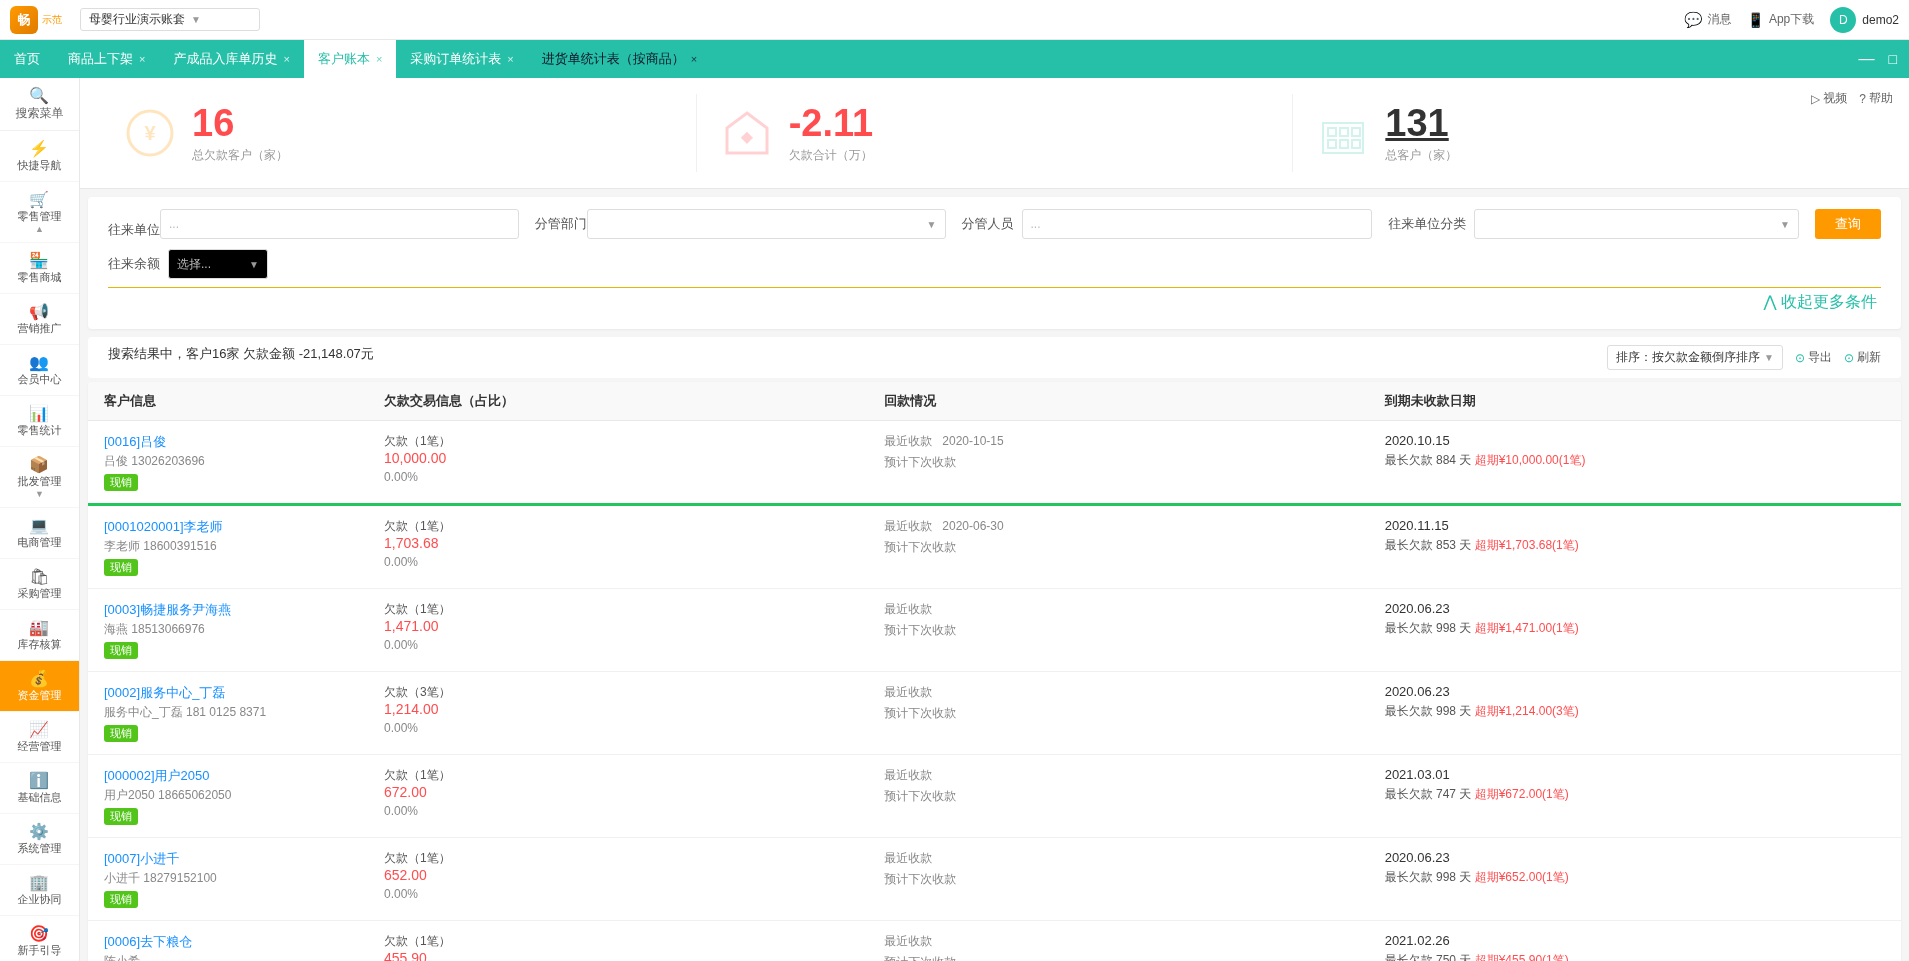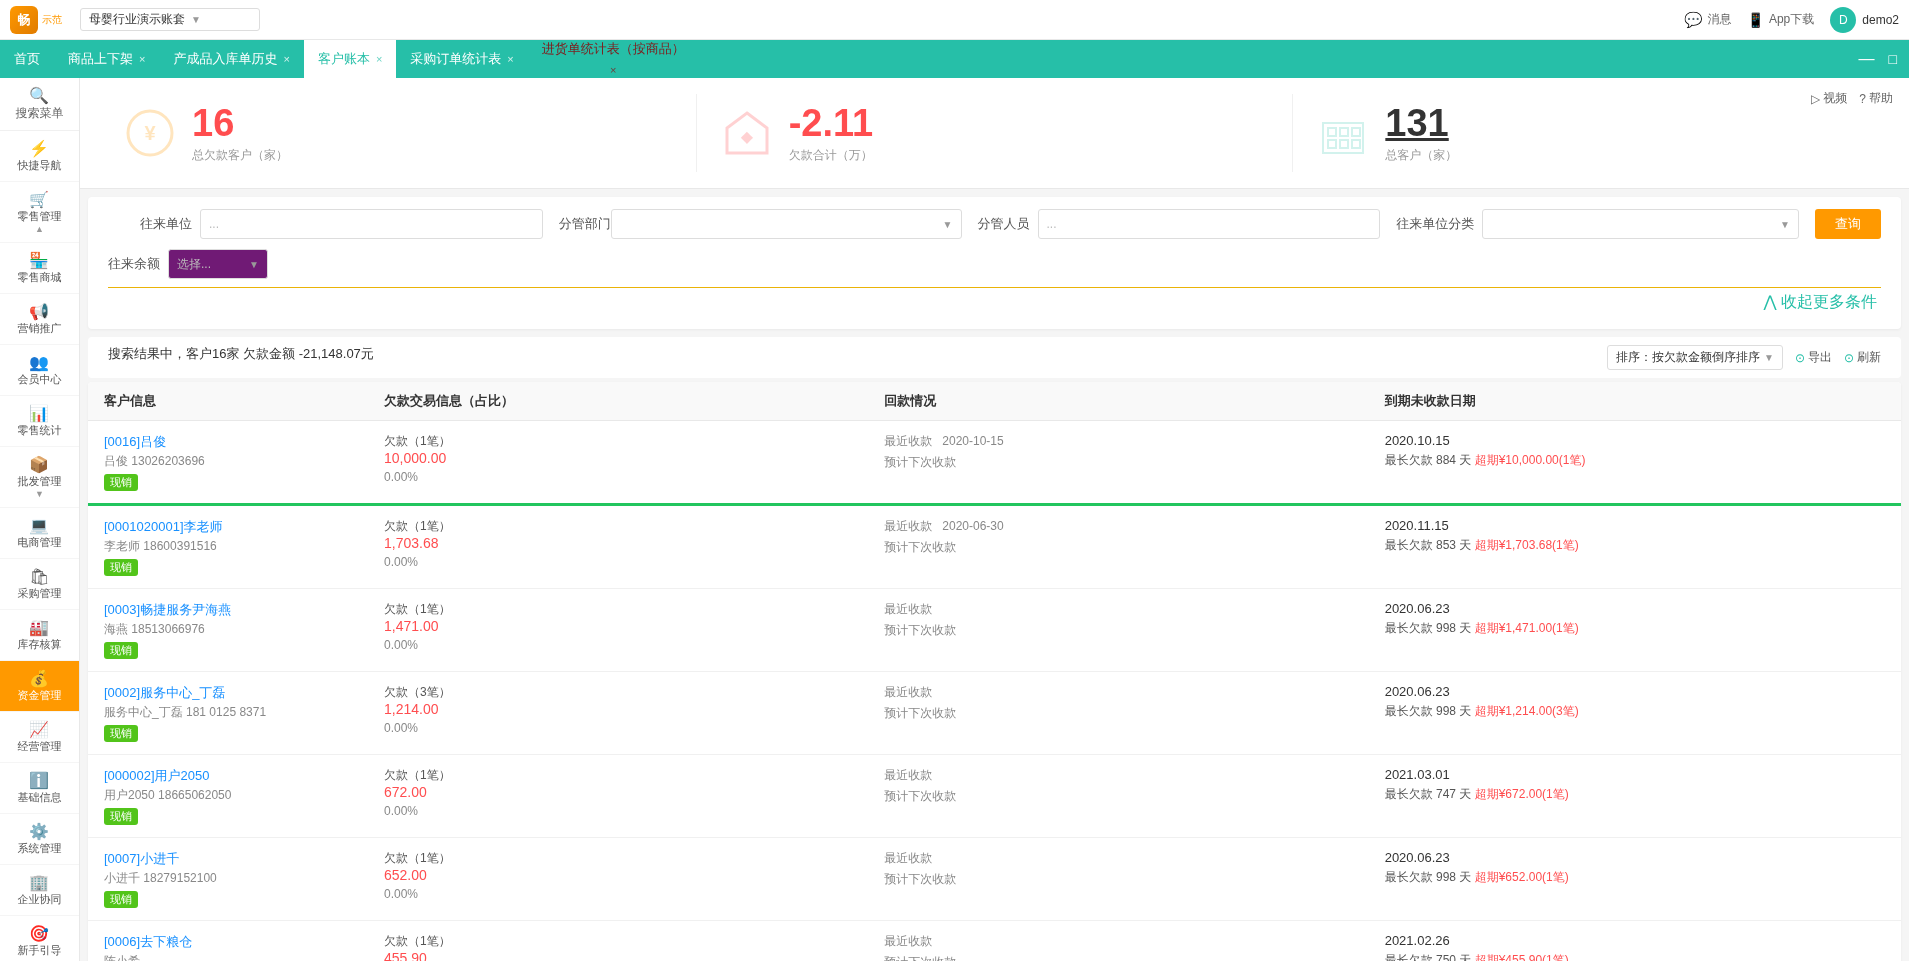--- a/index.html
+++ b/index.html
@@ -46,21 +46,21 @@
     <span style="font-size:11px;opacity:0.8;">×</span>
   </div>
   <div style="padding:0 14px;display:flex;align-items:center;gap:6px;background:#fff;color:#26bfa8;font-size:13px;cursor:pointer;white-space:nowrap;">
     <span>客户账本</span>
     <span style="font-size:11px;opacity:0.7;">×</span>
   </div>
   <div style="padding:0 14px;display:flex;align-items:center;gap:6px;color:#fff;font-size:13px;cursor:pointer;white-space:nowrap;">
     <span>采购订单统计表</span>
     <span style="font-size:11px;opacity:0.8;">×</span>
   </div>
-  <div style="padding:0 14px;display:flex;align-items:center;gap:6px;color:#7f1d1d;font-size:13px;cursor:pointer;white-space:nowrap;flex-direction:column;">
+  <div style="padding:0 14px;display:flex;align-items:center;gap:6px;color:#0f172a;font-size:13px;cursor:pointer;white-space:nowrap;">
     <span>进货单统计表（按商品）</span>
     <span style="font-size:11px;opacity:0.8;">×</span>
   </div>
   <div style="margin-left:auto;display:flex;align-items:center;padding-right:8px;gap:6px;">
     <span style="color:#fff;font-size:16px;cursor:pointer;padding:2px 4px;">—</span>
     <span style="color:#fff;font-size:14px;cursor:pointer;padding:2px 4px;">□</span>
   </div>
 </div>
 
 <div style="display:flex;height:calc(100vh - 78px);">
@@ -194,21 +194,21 @@
         </span>
         <span style="cursor:pointer;display:flex;align-items:center;gap:3px;">
           <span>?</span>
           <span>帮助</span>
         </span>
       </div>
     </div>
 
     <div style="background:#fff;padding:12px 20px;margin:8px;border-radius:4px;box-shadow:0 1px 3px rgba(0,0,0,0.05);">
       <div style="display:flex;align-items:center;gap:16px;margin-bottom:10px;">
-        <div style="display:flex;align-items:center;gap:8px;flex:1;margin-left:32px;">
+        <div style="display:flex;align-items:flex-end;flex:1;">
           <span style="font-size:13px;color:#555;white-space:nowrap;">往来单位</span>
           <div style="flex:1;border:1px solid #ddd;border-radius:3px;padding:5px 8px;font-size:12px;background:#fff;cursor:pointer;display:flex;align-items:center;justify-content:space-between;min-height:30px;">
             <span style="color:#bbb;">...</span>
           </div>
         </div>
         <div style="display:flex;align-items:center;flex:1;">
           <span style="font-size:13px;color:#555;white-space:nowrap;">分管部门</span>
           <div style="flex:1;border:1px solid #ddd;border-radius:3px;padding:5px 8px;font-size:12px;background:#fff;cursor:pointer;display:flex;align-items:center;justify-content:space-between;min-height:30px;">
             <span style="color:#999;font-size:10px;margin-left:auto;">▼</span>
           </div>
@@ -223,21 +223,21 @@
           <span style="font-size:13px;color:#555;white-space:nowrap;">往来单位分类</span>
           <div style="flex:1;border:1px solid #ddd;border-radius:3px;padding:5px 8px;font-size:12px;background:#fff;cursor:pointer;display:flex;align-items:center;justify-content:space-between;min-height:30px;">
             <span style="color:#999;font-size:10px;margin-left:auto;">▼</span>
           </div>
         </div>
         <button style="background:#f90;color:#fff;border:none;border-radius:3px;padding:6px 20px;font-size:13px;cursor:pointer;white-space:nowrap;">查询</button>
       </div>
       <div style="display:flex;align-items:center;gap:16px;margin-bottom:8px;">
         <div style="display:flex;align-items:center;gap:8px;">
           <span style="font-size:13px;color:#555;white-space:nowrap;">往来余额</span>
-          <div style="border:1px solid #ddd;border-radius:3px;padding:5px 8px;font-size:12px;background:#701a75;cursor:pointer;display:flex;align-items:center;gap:6px;min-width:100px;min-height:30px;">
+          <div style="border:1px solid #ddd;border-radius:3px;padding:5px 8px;font-size:12px;background:#000000;cursor:pointer;display:flex;align-items:center;gap:6px;min-width:100px;min-height:30px;">
             <span style="color:#bbb;">选择...</span>
             <span style="color:#999;font-size:10px;margin-left:auto;">▼</span>
           </div>
         </div>
       </div>
       <div style="text-align:right;color:#26bfa8;font-size:16px;cursor:pointer;padding:4px;border-top:1px solid #eab308;margin-top:4px;">
         <span>⋀</span>
         <span>收起更多条件</span>
       </div>
     </div>

